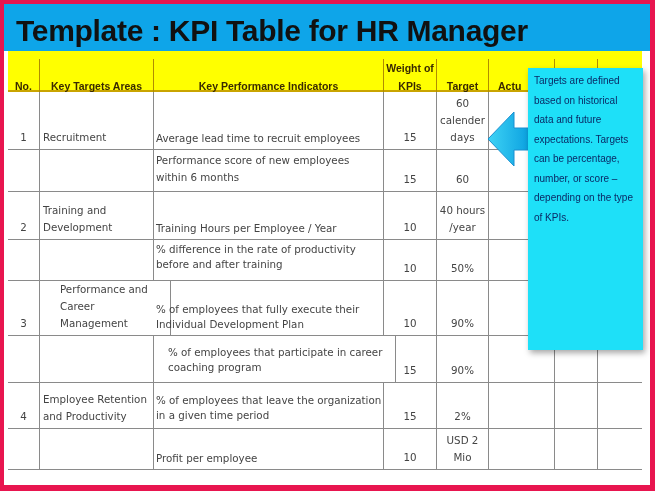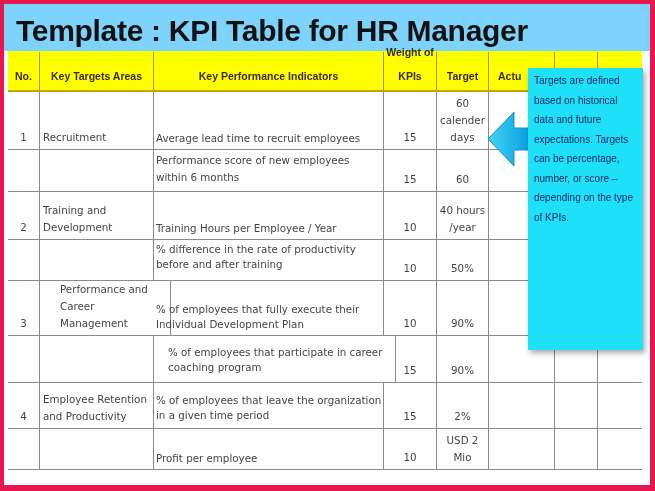--- a/index.html
+++ b/index.html
@@ -1,21 +1,21 @@
 <!DOCTYPE html>
 <html><head>
 <meta charset="utf-8">
 <style>
   html, body { margin:0; padding:0; }
   body { width:655px; height:491px; background:#ffffff; position:relative; overflow:hidden; font-family:"DejaVu Sans", sans-serif; }
   .frame { position:absolute; left:0; top:0; width:655px; height:491px; box-sizing:border-box; border:4px solid #e8154f; border-right-width:5px; border-bottom-width:6px; background:#fff; }
-  .title-bar { position:absolute; left:4px; top:4px; width:646px; height:47px; background:#7dd3fc; }
+  .title-bar { position:absolute; left:4px; top:4px; width:646px; height:47px; background:#0ea5e9; }
   .title { position:absolute; left:12px; top:10px; font-family:"Liberation Sans", sans-serif; font-weight:bold; font-size:30px; color:#111; letter-spacing:-0.3px; white-space:nowrap; }
   .header { position:absolute; left:8px; top:51px; width:634px; height:41px; background:#ffff00; border-bottom:2px solid #c9a400; box-sizing:border-box; }
-  .hcell { position:absolute; top:1px; height:39px; box-sizing:border-box; border-right:1px solid #b08d00; font-family:"Liberation Sans", sans-serif; font-weight:bold; font-size:10.5px; color:#3a2a00; text-align:center; display:flex; align-items:flex-end; justify-content:center; padding-bottom:3px; line-height:24px; }
+  .hcell { position:absolute; top:8px; height:39px; box-sizing:border-box; border-right:1px solid #b08d00; font-family:"Liberation Sans", sans-serif; font-weight:bold; font-size:10.5px; color:#3a2a00; text-align:center; display:flex; align-items:flex-end; justify-content:center; padding-bottom:3px; line-height:18px; }
   .grid { position:absolute; left:8px; top:92px; width:634px; }
   .row { position:absolute; left:0; width:634px; border-bottom:1px solid #8a8a8a; box-sizing:border-box; }
   .cell { position:absolute; top:0; bottom:0; box-sizing:border-box; border-right:1px solid #8a8a8a; font-family:"DejaVu Sans", sans-serif; font-size:10.3px; color:#444; display:flex; align-items:flex-end; padding-bottom:3px; line-height:17px; }
   .c-no { left:0; width:32px; justify-content:center; }
   .c-kra { left:32px; width:114px; padding-left:3px; }
   .c-kpi { left:146px; width:230px; padding-left:2px; }
   .c-w { left:376px; width:53px; justify-content:center; }
   .c-t { left:429px; width:52px; justify-content:center; text-align:center; }
   .c-a { left:481px; width:66px; }
   .c-x { left:547px; width:43px; }

